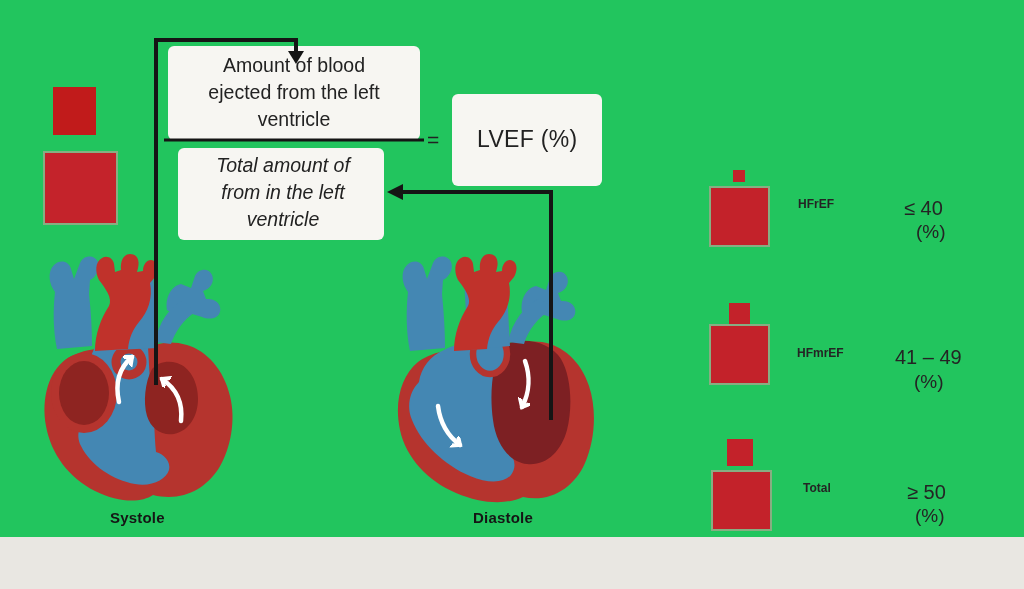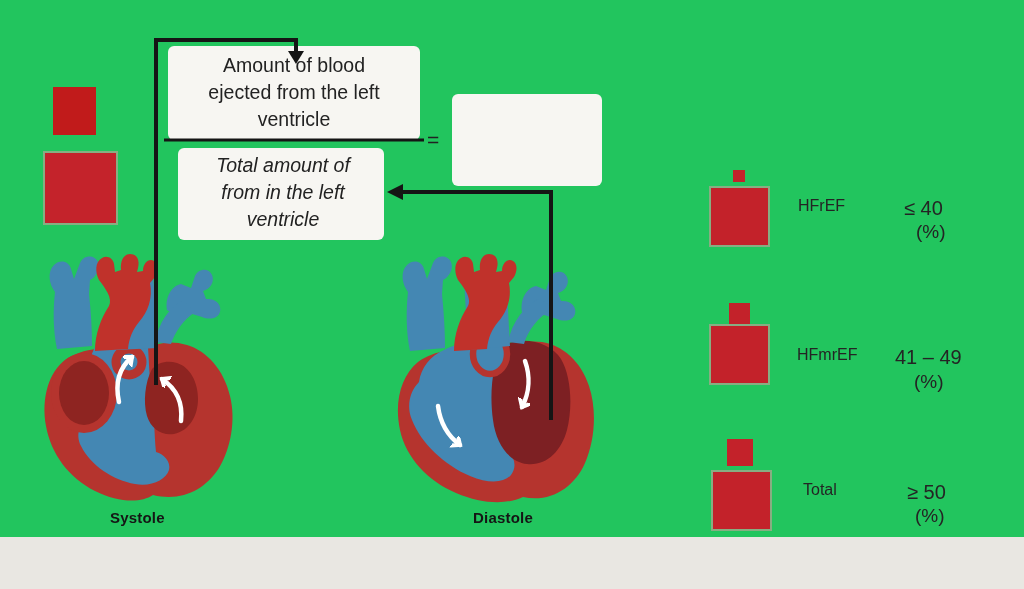--- a/index.html
+++ b/index.html
@@ -13,21 +13,21 @@
   .frac-text { position:absolute; z-index:4; text-align:center; font-size:19.5px; line-height:27px; color:#222; }
   .frac-line span { display:block; }
   .eq { position:absolute; z-index:4; font-size:21px; color:#222; }
   .result { position:absolute; z-index:4; font-size:23px; color:#222; letter-spacing:0.3px; }
   .phase-label { position:absolute; z-index:4; font-size:15px; font-weight:bold; color:#151515; letter-spacing:0.2px; }
   .overlay { position:absolute; left:0; top:0; z-index:3; pointer-events:none; }
   .heart { position:absolute; z-index:2; }
   .legend-row { position:absolute; z-index:4; width:280px; }
   .legend-row .bigsq { position:absolute; width:57px; height:57px; background:#c3222a; box-shadow:0 0 0 2px rgba(219,154,160,0.55); }
   .legend-row .smallsq { position:absolute; background:#c3222a; }
-  .legend-name { position:absolute; font-size:16px; color:#242424; }
+  .legend-name { position:absolute; font-size:12px; color:#242424;font-weight:bold; }
   .legend-range { position:absolute; font-size:20px; color:#242424; }
   .legend-unit { position:absolute; font-size:19px; color:#242424; }
 </style>
 </head>
 <body>
 
 <div class="stage">
 
   <div class="panel" style="left:168px; top:46px; width:252px; height:94px;"></div>
   <div class="panel" style="left:178px; top:148px; width:206px; height:92px;"></div>
@@ -40,20 +40,21 @@
     <span>Amount of blood</span>
     <span>ejected from the left</span>
     <span>ventricle</span>
   </div>
   <div class="frac-text frac-line" style="left:163px; top:152px; width:240px;font-style:italic;">
     <span>Total amount of</span>
     <span>from in the left</span>
     <span>ventricle</span>
   </div>
   <div class="eq" style="left:427px; top:128px;">=</div>
+  <div class="result" style="left:477px; top:126px;">LVEF (%)</div>
 
   <svg class="heart" style="left:35px; top:250px;" width="202" height="260" viewBox="0 0 202 260">
     <defs>
       <marker id="ahS" markerWidth="20" markerHeight="20" refX="7" refY="6" orient="auto" markerUnits="userSpaceOnUse">
         <path d="M0,0 L7,6 L0,12" stroke="#ffffff" stroke-width="4" fill="none" stroke-linecap="round"></path>
       </marker>
     </defs>
 
     <path d="M30,110 C14,122 6,148 11,176 C16,204 34,228 60,241 C84,253 106,253 118,245
              C146,252 170,240 184,218 C196,198 201,170 195,146 C189,120 172,101 152,95

